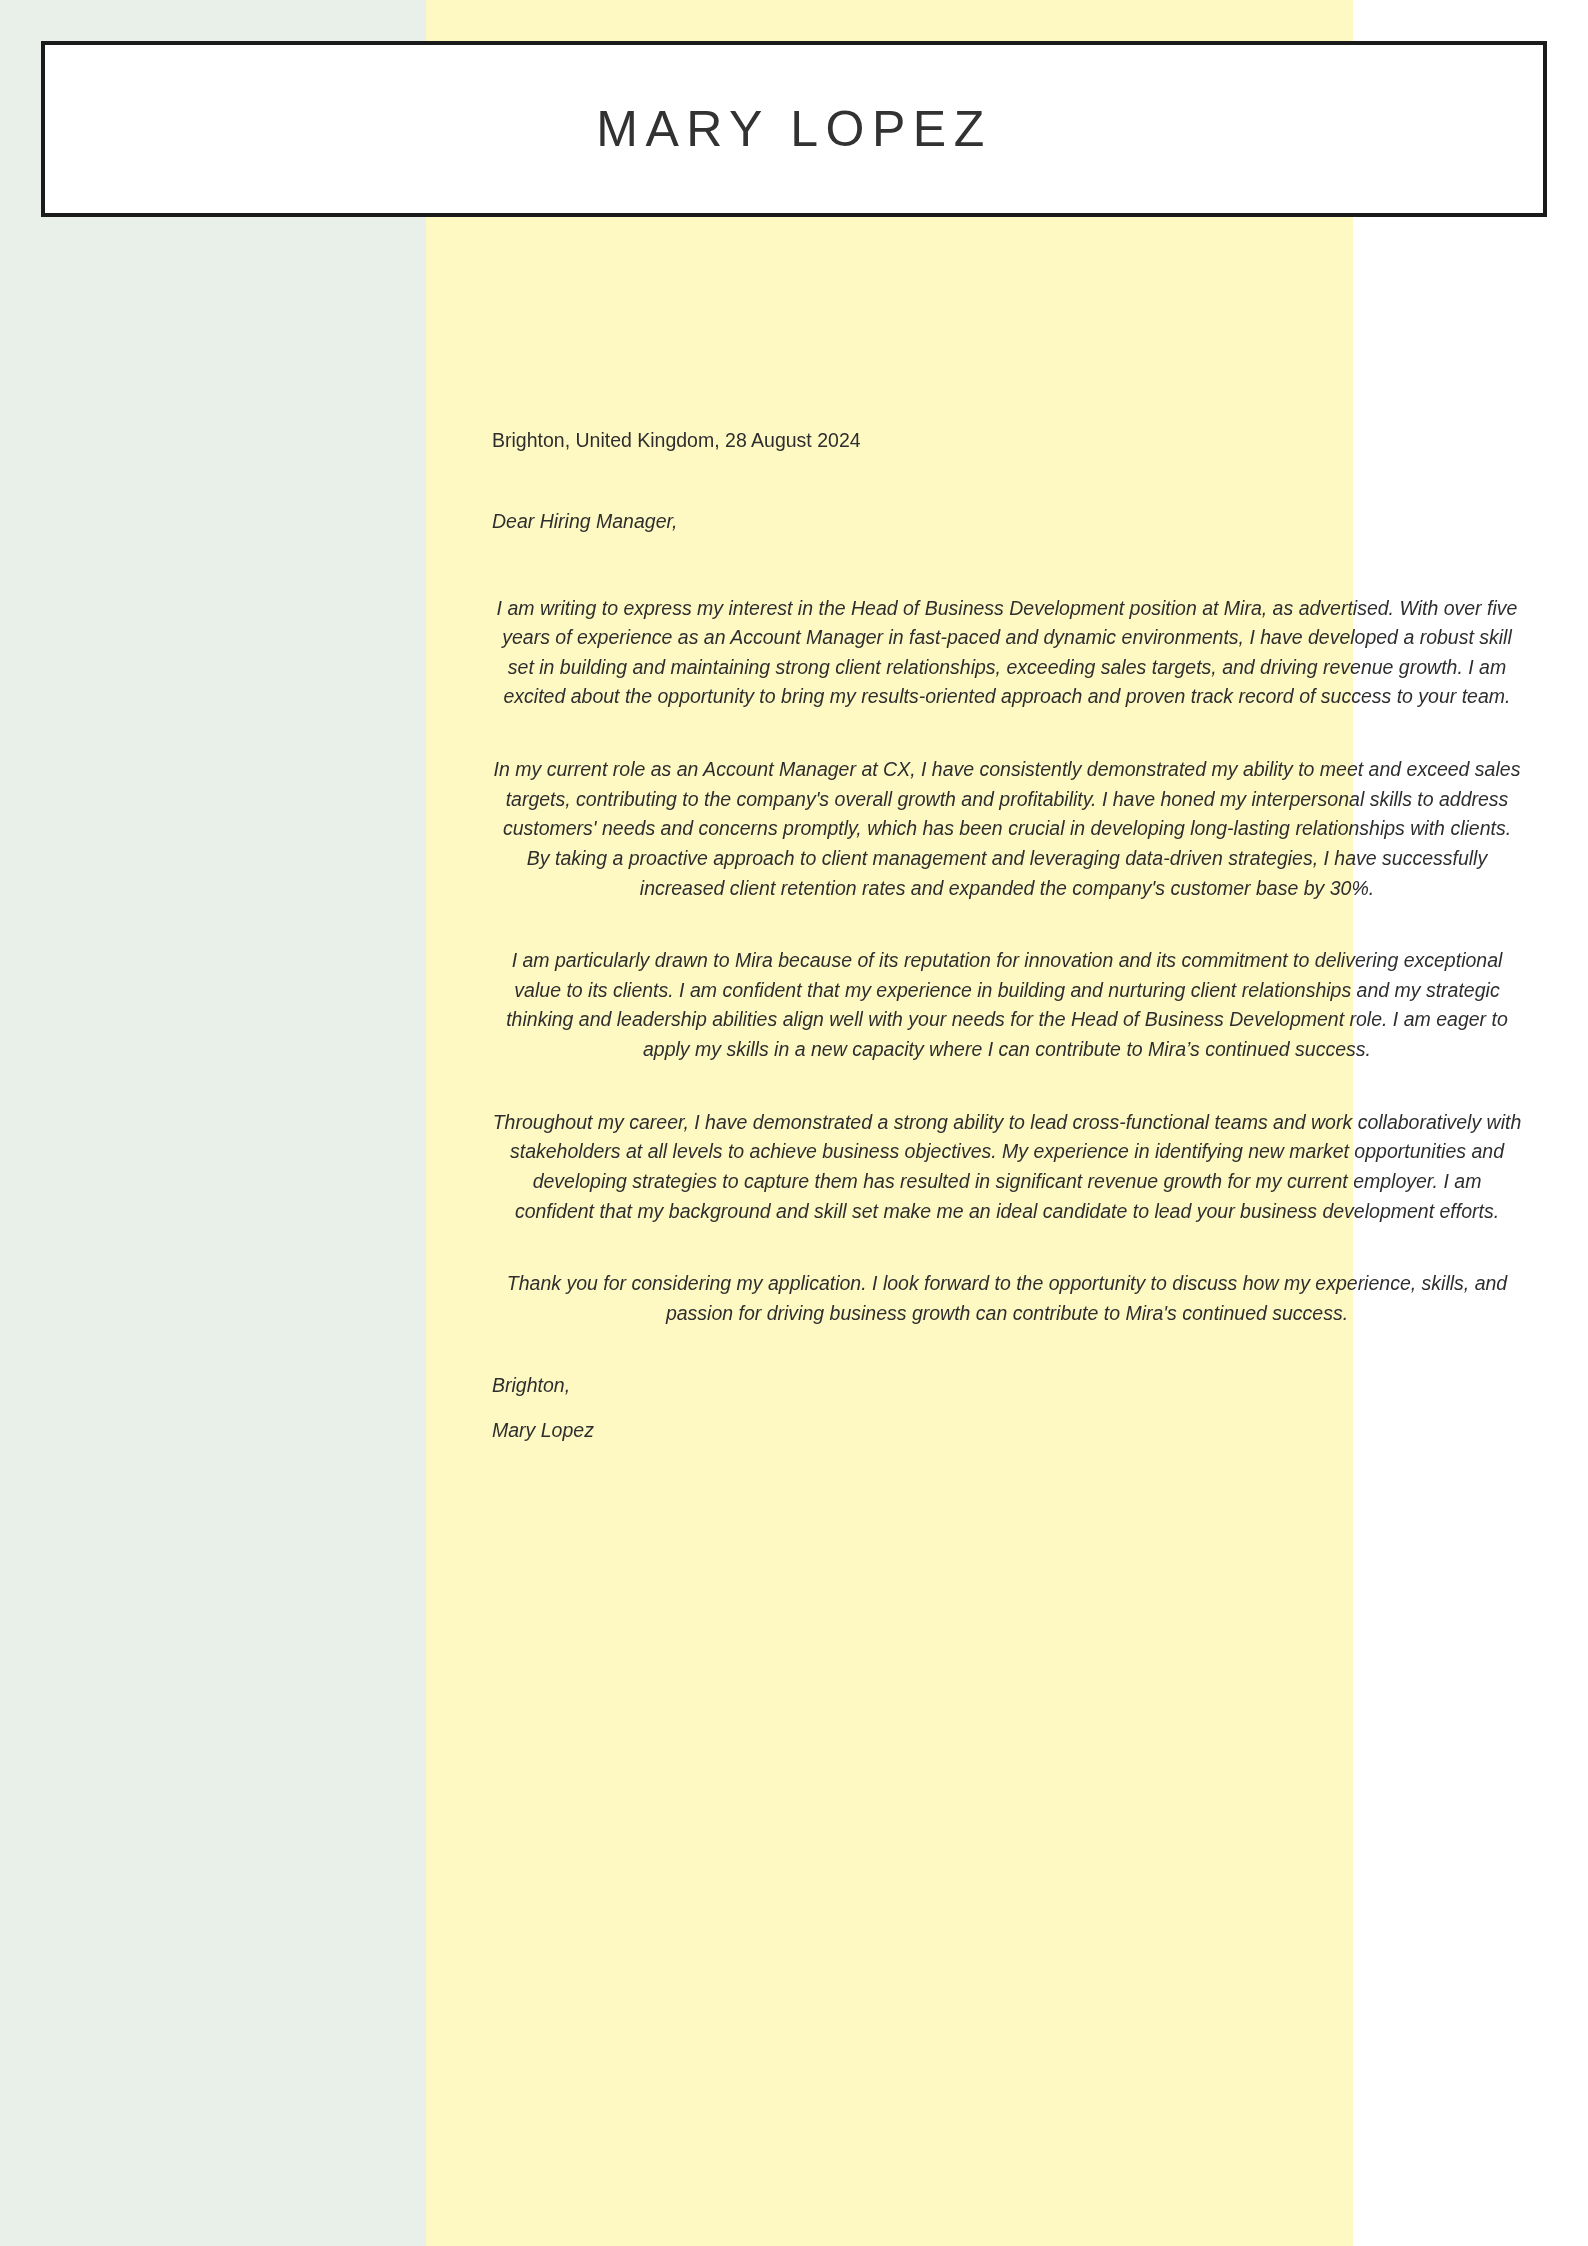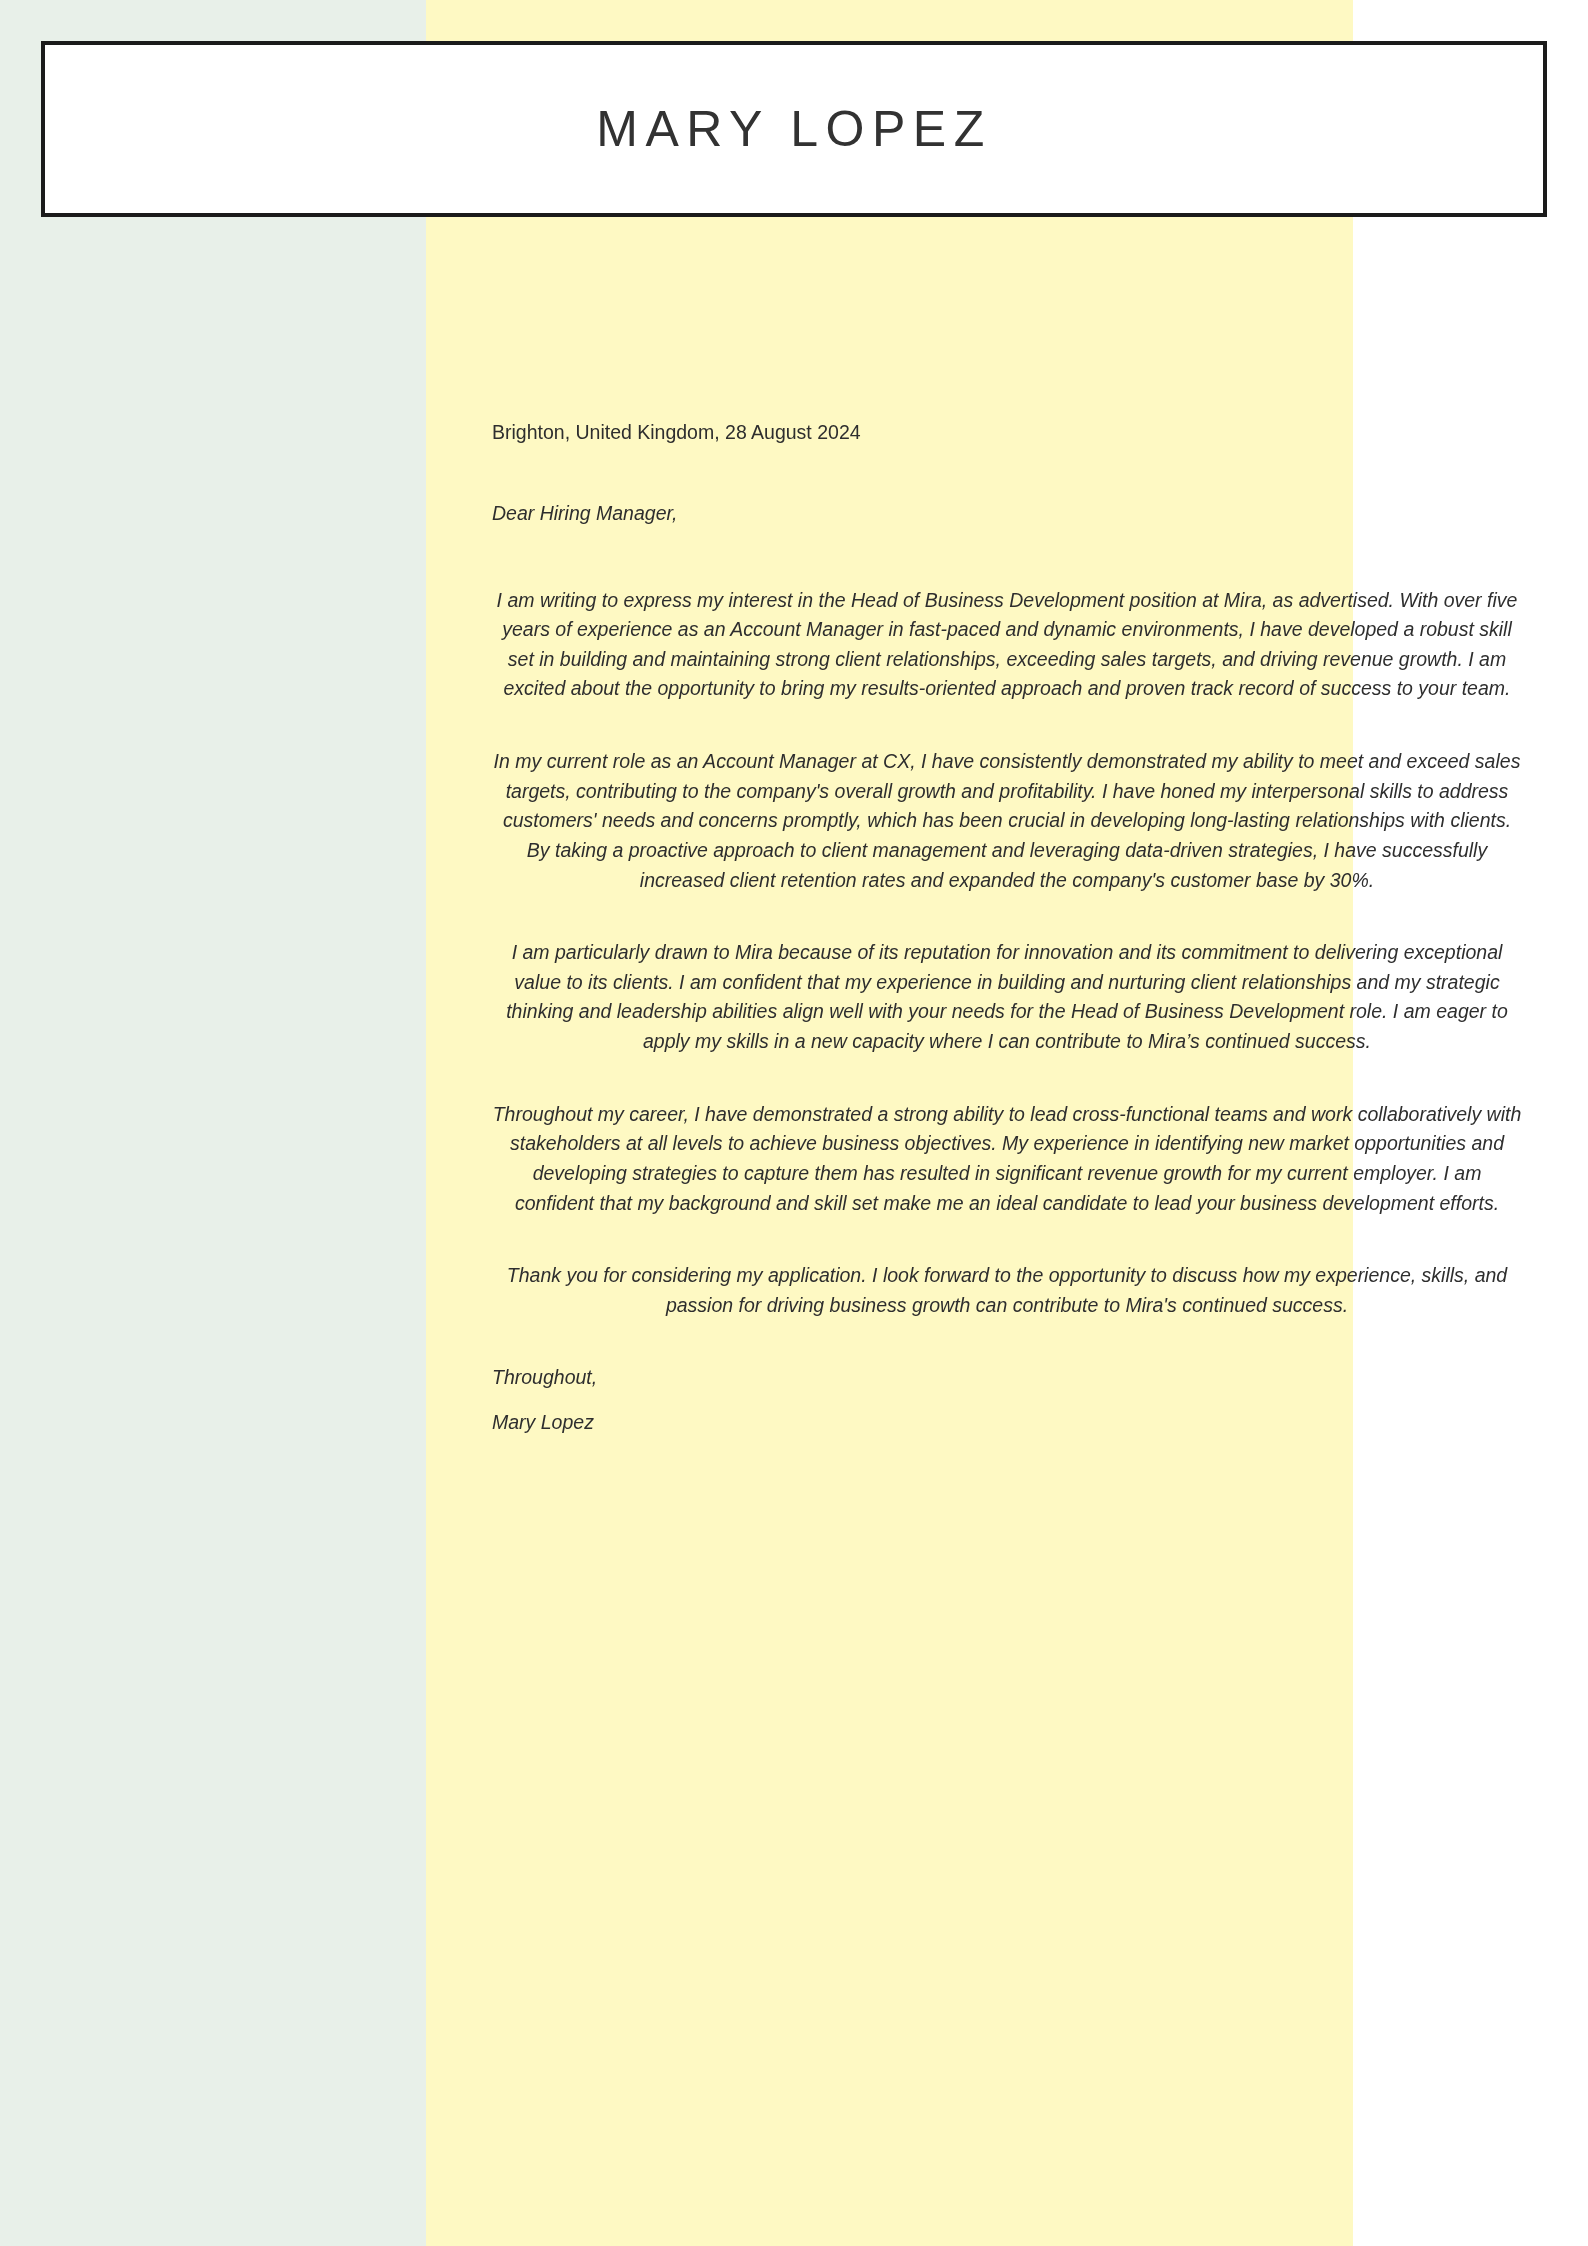--- a/index.html
+++ b/index.html
@@ -103,21 +103,21 @@
     top: 418px;
     width: 1030px;
     z-index: 4;
   }
   .letter-date {
     font-size: 19.5px;
     font-weight: 400;
     font-style: normal;
     color: #2e2e2e;
     line-height: 1.5;
-    margin: 0 0 52px 0;
+    margin: 8px 0 52px 0;
   }
   .letter-salutation {
     font-size: 19.5px;
     font-style: italic;
     color: #2e2e2e;
     line-height: 1.5;
     margin: 0 0 57px 0;
   }
   .letter-para {
     font-size: 19.5px;
@@ -162,18 +162,18 @@
     <p class="letter-para">I am writing to express my interest in the Head of Business Development position at Mira, as advertised. With over five years of experience as an Account Manager in fast-paced and dynamic environments, I have developed a robust skill set in building and maintaining strong client relationships, exceeding sales targets, and driving revenue growth. I am excited about the opportunity to bring my results-oriented approach and proven track record of success to your team.</p>
 
     <p class="letter-para">In my current role as an Account Manager at CX, I have consistently demonstrated my ability to meet and exceed sales targets, contributing to the company's overall growth and profitability. I have honed my interpersonal skills to address customers' needs and concerns promptly, which has been crucial in developing long-lasting relationships with clients. By taking a proactive approach to client management and leveraging data-driven strategies, I have successfully increased client retention rates and expanded the company's customer base by 30%.</p>
 
     <p class="letter-para">I am particularly drawn to Mira because of its reputation for innovation and its commitment to delivering exceptional value to its clients. I am confident that my experience in building and nurturing client relationships and my strategic thinking and leadership abilities align well with your needs for the Head of Business Development role. I am eager to apply my skills in a new capacity where I can contribute to Mira’s continued success.</p>
 
     <p class="letter-para">Throughout my career, I have demonstrated a strong ability to lead cross-functional teams and work collaboratively with stakeholders at all levels to achieve business objectives. My experience in identifying new market opportunities and developing strategies to capture them has resulted in significant revenue growth for my current employer. I am confident that my background and skill set make me an ideal candidate to lead your business development efforts.</p>
 
     <p class="letter-para">Thank you for considering my application. I look forward to the opportunity to discuss how my experience, skills, and passion for driving business growth can contribute to Mira's continued success.</p>
 
-    <p class="letter-closing">Throughout,</p>
+    <p class="letter-closing">Brighton,</p>
 
     <p class="letter-signature">Mary Lopez</p>
   </div>
 
 </div>
 
 </body></html>

